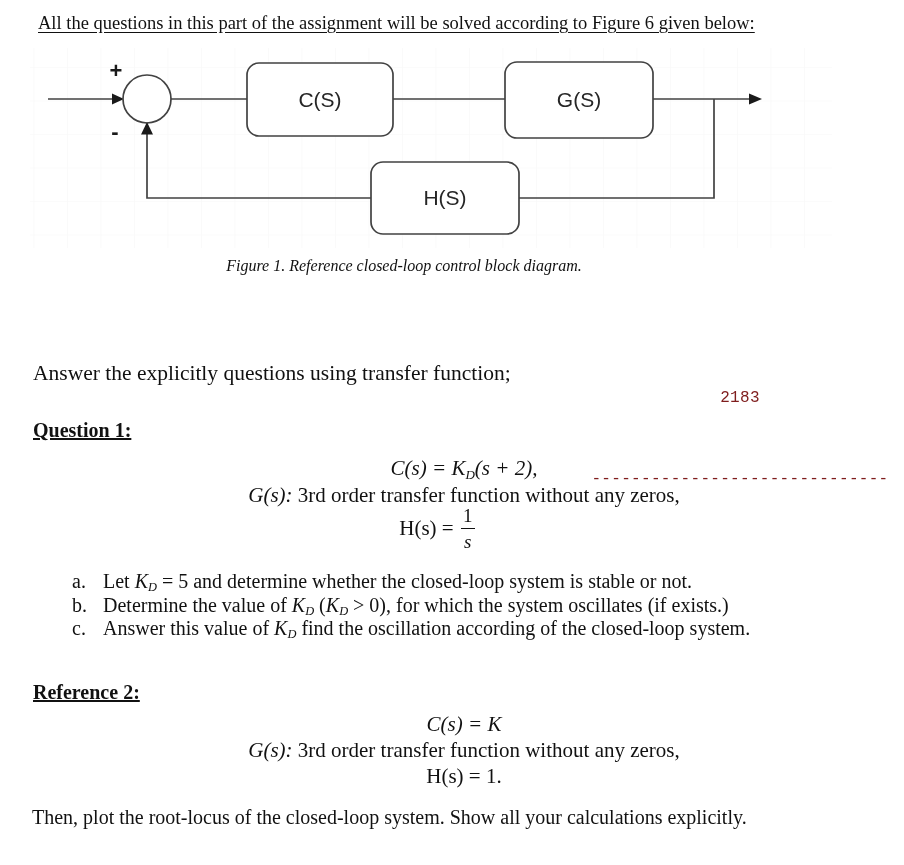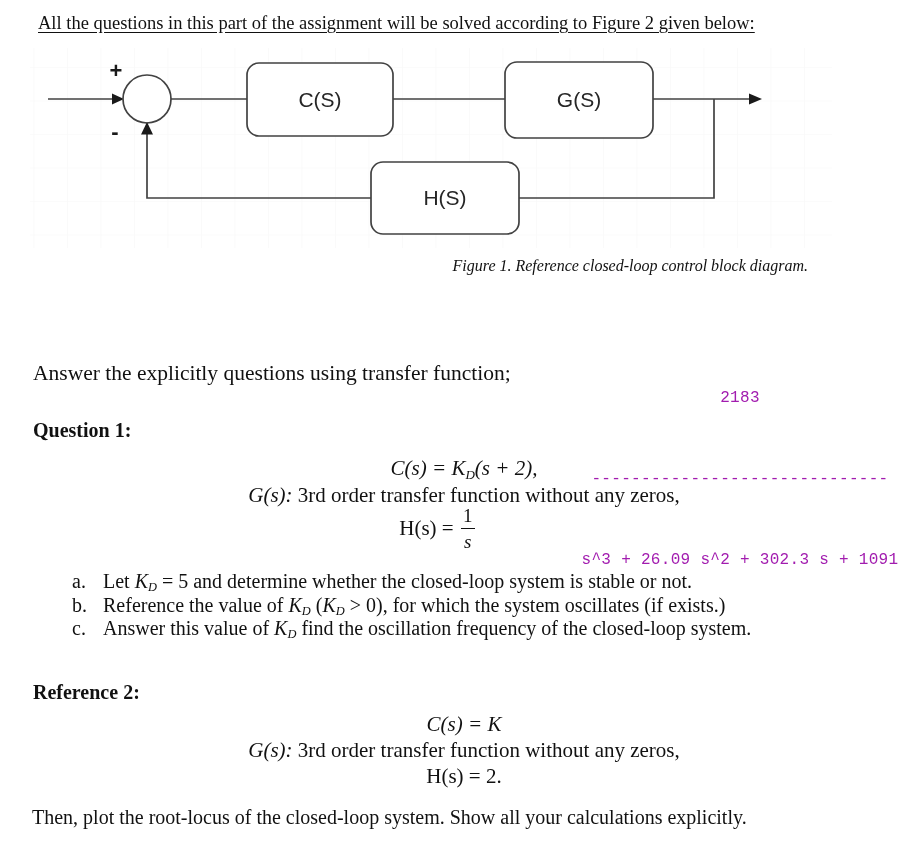--- a/index.html
+++ b/index.html
@@ -30,35 +30,35 @@
     font-family: "Liberation Sans", sans-serif;
     font-size: 21px; fill: #262626; text-anchor: middle;
   }
   .sign-label {
     font-family: "Liberation Sans", sans-serif;
     font-size: 22px; font-weight: bold; fill: #1a1a1a; text-anchor: middle;
   }
 
   .fig-caption {
     left: 0; top: 257px; width: 808px;
-    text-align: right; font-style: italic; font-size: 16px;
+    text-align: center; font-style: italic; font-size: 16px;
     white-space: nowrap;
   }
 
   
   .intro-line { left: 33px; top: 361px; font-size: 21.5px; }
   .tf-block {
     left: 575px; top: 331px; width: 330px;
     font-family: "Liberation Mono", monospace;
     font-size: 16px; line-height: 27px; letter-spacing: 0.3px;
-    color: #a21caf; text-align: center; white-space: pre;
+    color: #7f1d1d; text-align: center; white-space: pre;
   }
 
   
-  .q-heading { left: 33px; font-size: 20px; font-weight: bold; }
+  .q-heading { left: 33px; font-size: 20px; font-weight: bold; text-decoration: underline; }
 
   
   .eq-line { left: 0; width: 880px; text-align: center; font-size: 21px; white-space: nowrap; padding-left: 48px; }
   .it { font-style: italic; }
   sub.it, sub { font-size: 0.62em; vertical-align: -0.28em; }
   .eq-frac-row { left: 0; width: 874px; text-align: center; }
   .frac-wrap { display: inline-flex; align-items: center; gap: 7px; font-size: 21px; }
   .frac { display: inline-flex; flex-direction: column; align-items: center; line-height: 1; }
   .frac .num { font-size: 19px; padding-bottom: 3px; }
   .frac .bar { width: 14px; border-top: 1.6px solid #111; }
@@ -66,21 +66,21 @@
 
   
   .list-item { left: 72px; font-size: 20px; white-space: nowrap; }
   .list-item .marker { display: inline-block; width: 31px; }
 
   .closing-line { left: 32px; top: 806px; font-size: 20px; }
 </style>
 </head>
 <body>
 
-<div class="abs doc-title">All the questions in this part of the assignment will be solved according to Figure 2 given below:</div>
+<div class="abs doc-title">All the questions in this part of the assignment will be solved according to Figure 6 given below:</div>
 
 <svg class="diagram-svg" viewBox="0 0 904 260" xmlns="http://www.w3.org/2000/svg">
   <defs>
     <pattern id="grid" width="33.5" height="33.5" patternUnits="userSpaceOnUse">
       <path d="M 33.5 0 L 0 0 0 33.5" fill="none" stroke="rgba(0,0,0,0.03)" stroke-width="1"></path>
     </pattern>
   </defs>
   <rect x="30" y="48" width="802" height="200" fill="url(#grid)"></rect>
 
   <line class="wire" x1="48" y1="99" x2="113" y2="99"></line>
@@ -111,21 +111,20 @@
   <polyline class="wire" points="371,198 147,198 147,134"></polyline>
   <polygon class="arrow" points="147,122 141,134.5 153,134.5"></polygon>
 </svg>
 
 <div class="abs fig-caption">Figure 1. Reference closed-loop control block diagram.</div>
 
 <div class="abs intro-line">Answer the explicitly questions using transfer function;</div>
 <div class="abs tf-block">
   <div>2183</div>
   <div>------------------------------</div>
-  <div>s^3 + 26.09 s^2 + 302.3 s + 1091</div>
 </div>
 
 <div class="abs q-heading" style="top:419px">Question 1:</div>
 
 <div class="abs eq-line" style="top:456px">
   <span class="it">C(s) = K</span><sub class="it">D</sub><span class="it">(s + 2),</span>
 </div>
 
 <div class="abs eq-line" style="top:483px">
   <span class="it">G(s):</span><span> 3rd order transfer function without any zeros,</span>
@@ -140,30 +139,30 @@
       <span class="den it">s</span>
     </span>
   </span>
 </div>
 
 <div class="abs list-item" style="top:570px">
   <span class="marker">a.</span><span><span>Let </span><span class="it">K</span><sub class="it">D</sub><span> = 5 and determine whether the closed-loop system is stable or not.</span></span>
 </div>
 
 <div class="abs list-item" style="top:594px">
-  <span class="marker">b.</span><span><span>Reference the value of </span><span class="it">K</span><sub class="it">D</sub><span> (</span><span class="it">K</span><sub class="it">D</sub><span> &gt; 0), for which the system oscillates (if exists.)</span></span>
+  <span class="marker">b.</span><span><span>Determine the value of </span><span class="it">K</span><sub class="it">D</sub><span> (</span><span class="it">K</span><sub class="it">D</sub><span> &gt; 0), for which the system oscillates (if exists.)</span></span>
 </div>
 
 <div class="abs list-item" style="top:617px">
-  <span class="marker">c.</span><span><span>Answer this value of </span><span class="it">K</span><sub class="it">D</sub><span> find the oscillation frequency of the closed-loop system.</span></span>
+  <span class="marker">c.</span><span><span>Answer this value of </span><span class="it">K</span><sub class="it">D</sub><span> find the oscillation according of the closed-loop system.</span></span>
 </div>
 
 <div class="abs q-heading" style="top:681px">Reference 2:</div>
 
 <div class="abs eq-line it" style="top:712px">C(s) = K</div>
 
 <div class="abs eq-line" style="top:738px">
   <span class="it">G(s):</span><span> 3rd order transfer function without any zeros,</span>
 </div>
 
-<div class="abs eq-line" style="top:764px">H(s) = 2.</div>
+<div class="abs eq-line" style="top:764px">H(s) = 1.</div>
 
 <div class="abs closing-line">Then, plot the root-locus of the closed-loop system. Show all your calculations explicitly.</div>
 
 </body></html>

